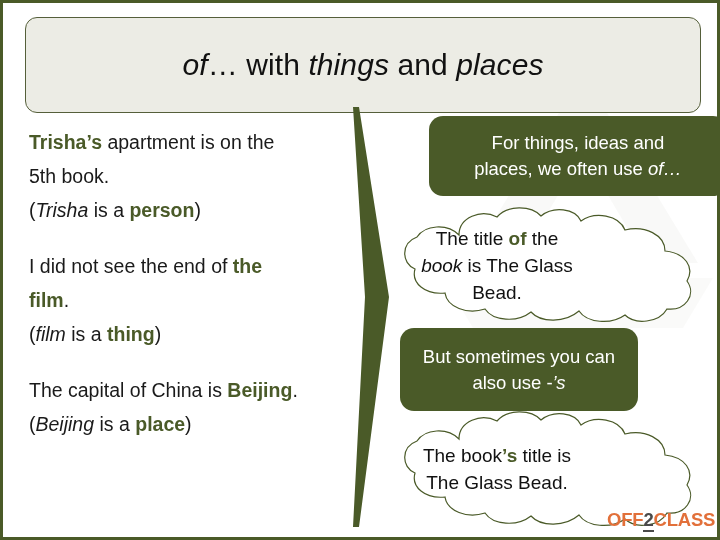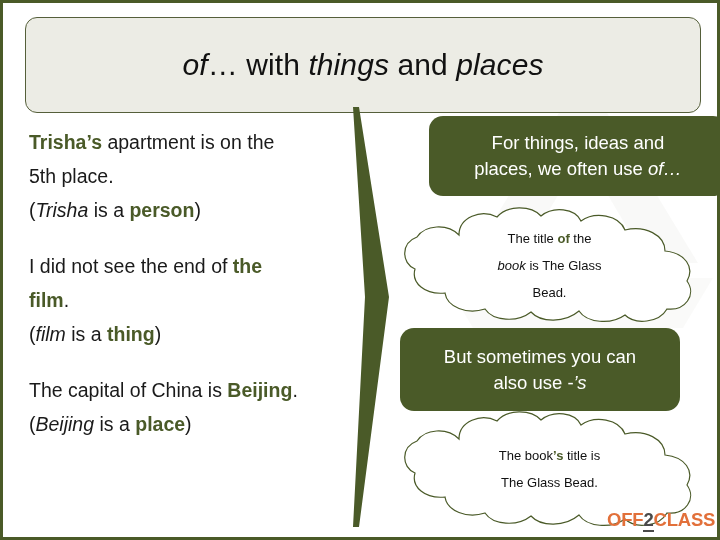--- a/index.html
+++ b/index.html
@@ -89,39 +89,38 @@
     display: flex;
     align-items: center;
     justify-content: center;
     text-align: center;
     font-size: 18.5px;
     line-height: 26px;
     padding: 6px 16px;
   }
   .green-box .it { font-style: italic; }
   #box-things { left: 397px; top: 113px; width: 298px; height: 80px; margin-left: 29px; }
-  #box-sometimes { left: 397px; top: 325px; width: 280px; height: 83px; }
+  #box-sometimes { left: 397px; top: 325px; width: 238px; height: 83px; }
 
   .cloud {
     position: absolute;
     width: 305px;
     height: 120px;
   }
   #cloud-title { left: 394px; top: 202px; }
   #cloud-book  { left: 394px; top: 406px; }
   .cloud svg { display: block; width: 100%; height: 100%; }
   .cloud-text {
     position: absolute;
     left: 0; top: 0;
     width: 100%; height: 100%;
     display: flex;
     align-items: center;
-    justify-content: center;
     text-align: center;
-    font-size: 13px;
+    font-size: 19px;
     line-height: 27px;
     color: #111111;
   }
   .cloud-text .inner { width: 200px; }
 
   
   .logo {
     position: absolute;
     left: 604px;
     top: 506px;
@@ -152,21 +151,21 @@
       <span class="it">of</span><span>… with </span><span class="it">things</span><span> and </span><span class="it">places</span>
     </div>
   </div>
 
   <div class="left-col">
 
     <div class="ex-block">
       <div class="ex-line">
         <span class="g">Trisha’s</span><span> apartment is on the</span>
       </div>
-      <div class="ex-line">5th place.</div>
+      <div class="ex-line">5th book.</div>
       <div class="ex-line">
         <span>(</span><span class="i">Trisha</span><span> is a </span><span class="g">person</span><span>)</span>
       </div>
     </div>
 
     <div class="ex-block">
       <div class="ex-line">
         <span>I did not see the end of </span><span class="g">the</span>
       </div>
       <div class="ex-line">

